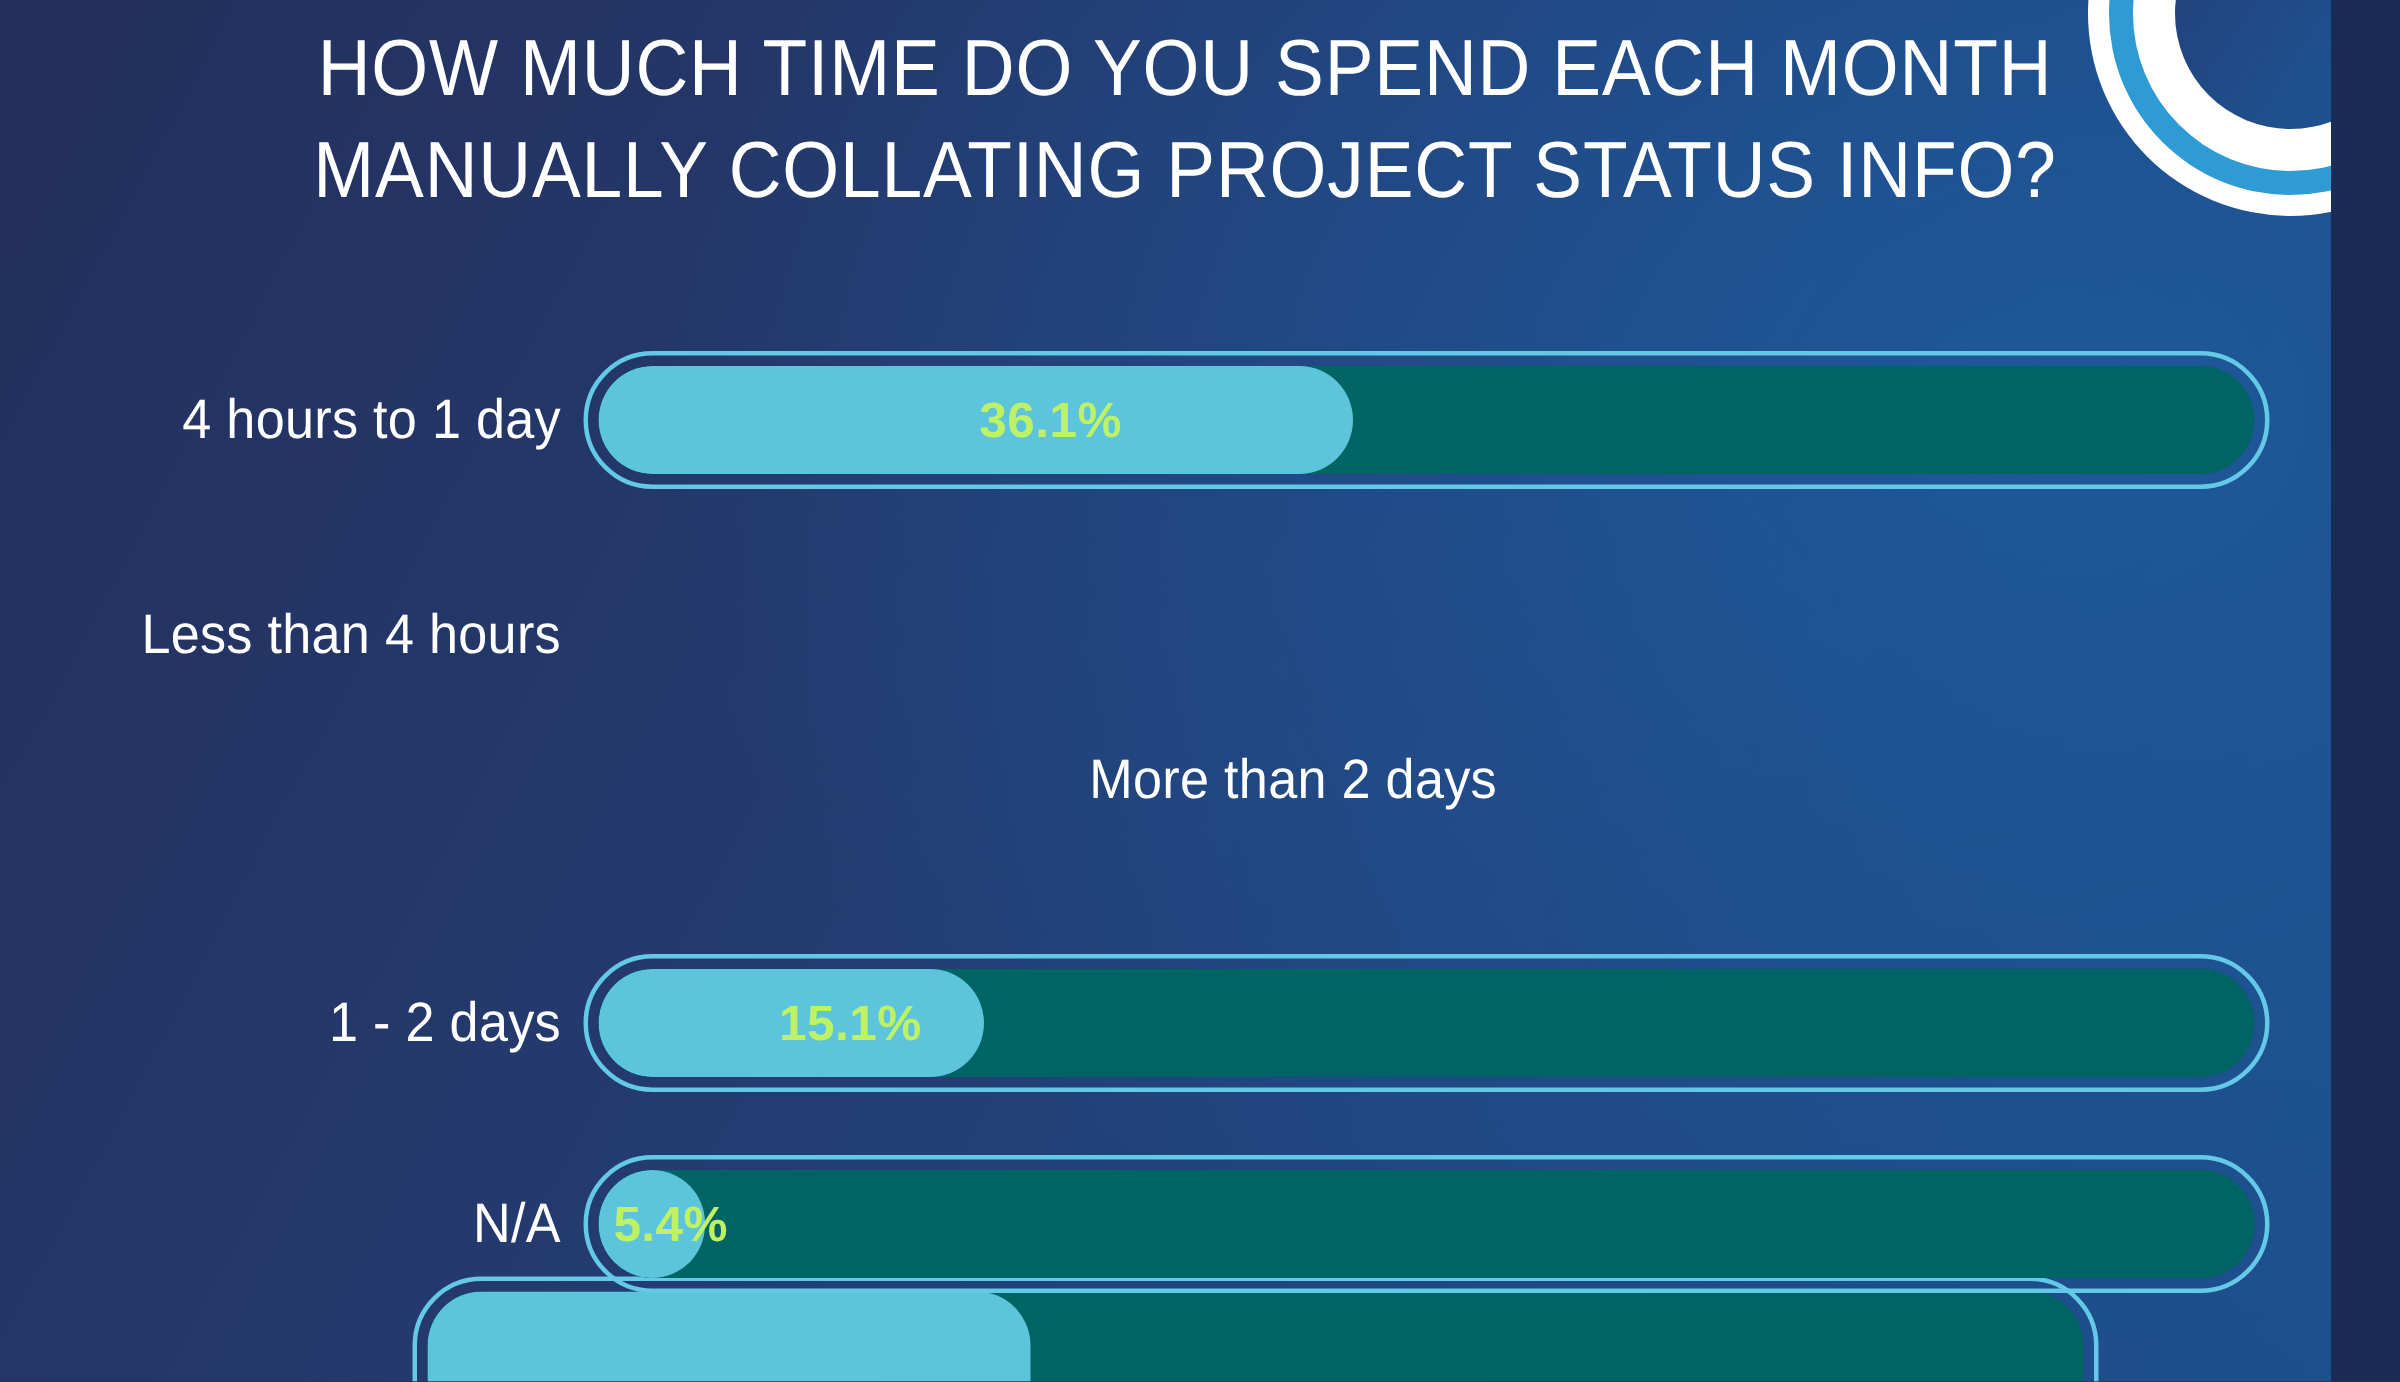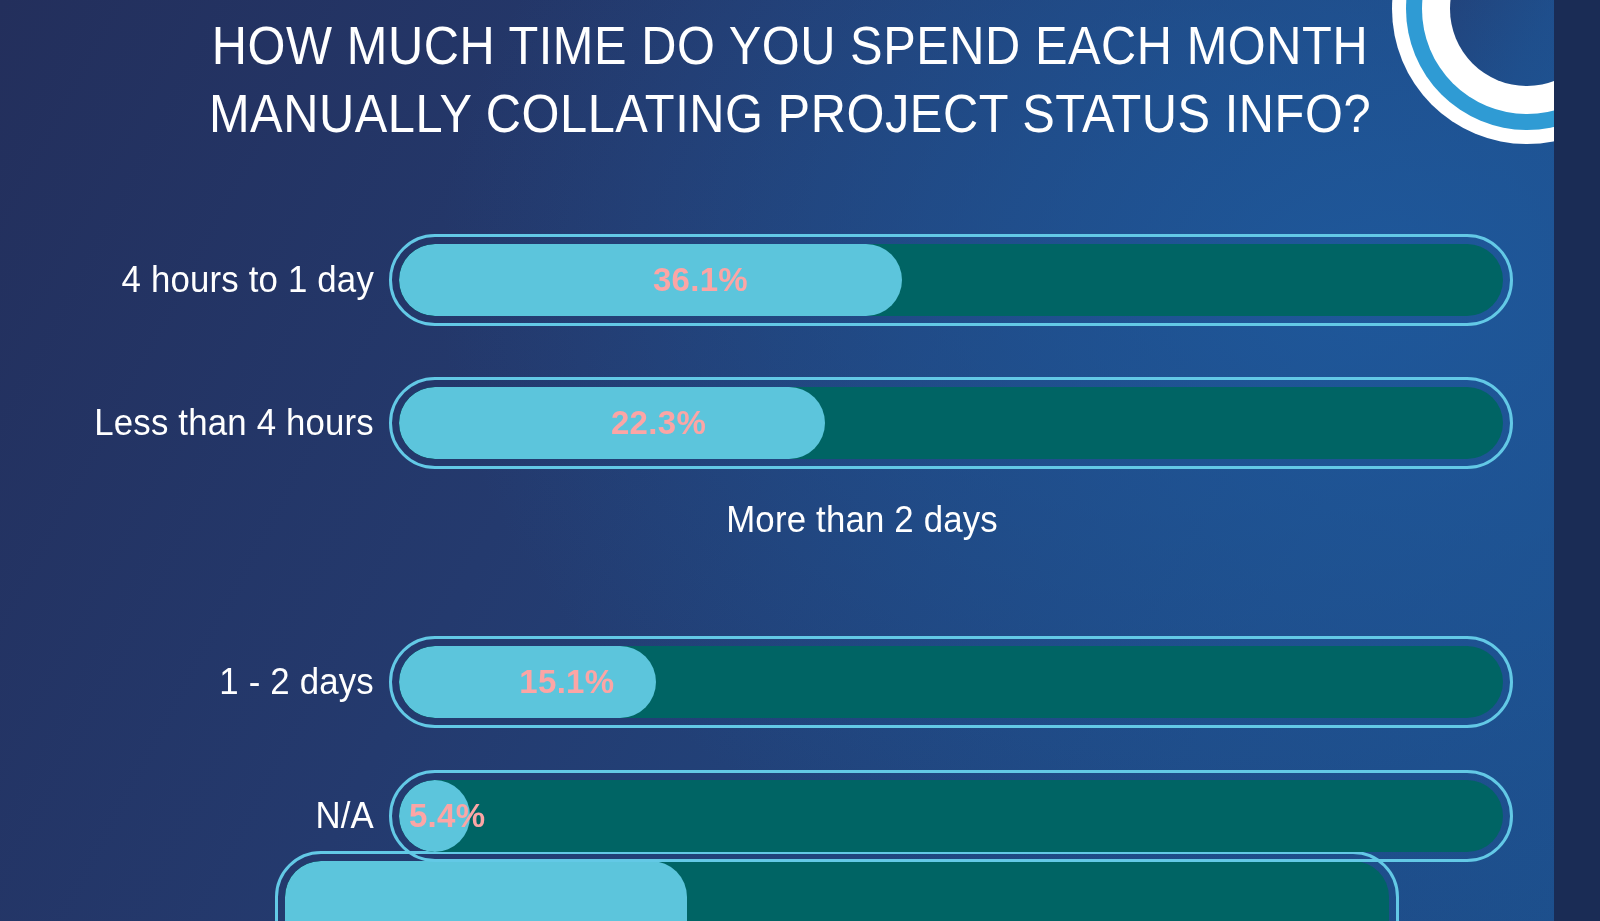--- a/index.html
+++ b/index.html
@@ -134,21 +134,21 @@
     height: 100%;
     background: #5cc5dc;
     border-radius: 36px;
     min-width: 64px;
   }
   
   .bar-value {
     position: absolute;
     top: 50%;
     transform: translateY(-50%);
-    color: #fca5a5;
+    color: #bef264;
     font-size: 33px;
     font-weight: 700;
     letter-spacing: 0.3px;
     white-space: nowrap;
     z-index: 3;
   }
 </style>
 </head>
 <body>
 
@@ -169,26 +169,20 @@
         <div class="row-label">4 hours to 1 day</div>
         <div class="bar-outer">
           <div class="bar-track">
             <div class="bar-fill" style="width: 45.6%;"></div>
             <div class="bar-value" style="left: 23%;">36.1%</div>
           </div>
         </div>
       </div>
       <div class="row" style="top: 160px; align-items: center;">
         <div class="row-label">Less than 4 hours</div>
-        <div class="bar-outer">
-          <div class="bar-track">
-            <div class="bar-fill" style="width: 38.6%;"></div>
-            <div class="bar-value" style="left: 19.2%;">22.3%</div>
-          </div>
-        </div>
       </div>
       <div class="row" style="top: 285px; flex-direction: column;">
         <div class="row-label">More than 2 days</div>
         <div class="bar-outer">
           <div class="bar-track">
             <div class="bar-fill" style="width: 36.4%;"></div>
             <div class="bar-value" style="left: 17.9%; margin-left: 44px;">21.1%</div>
           </div>
         </div>
       </div>

